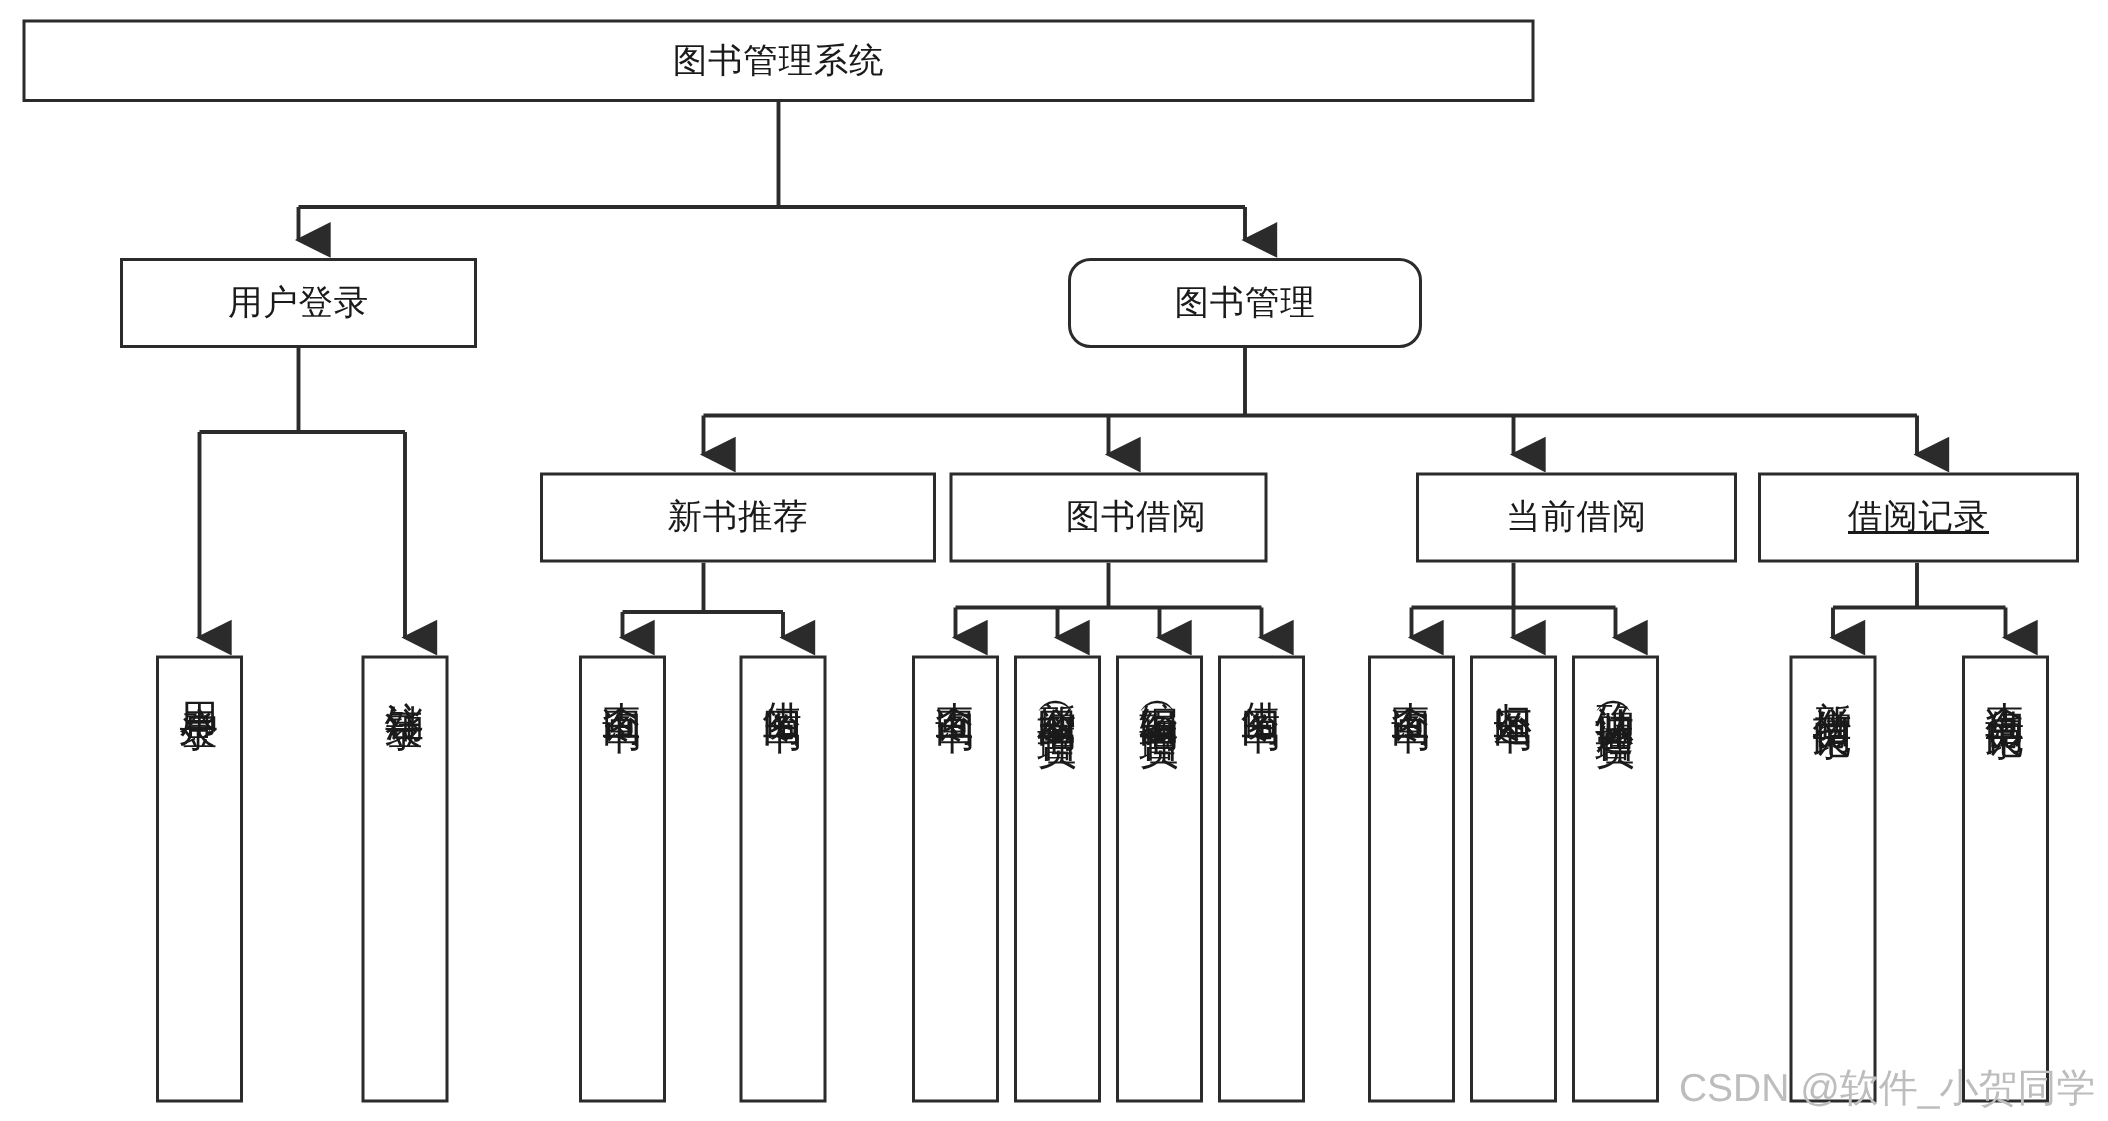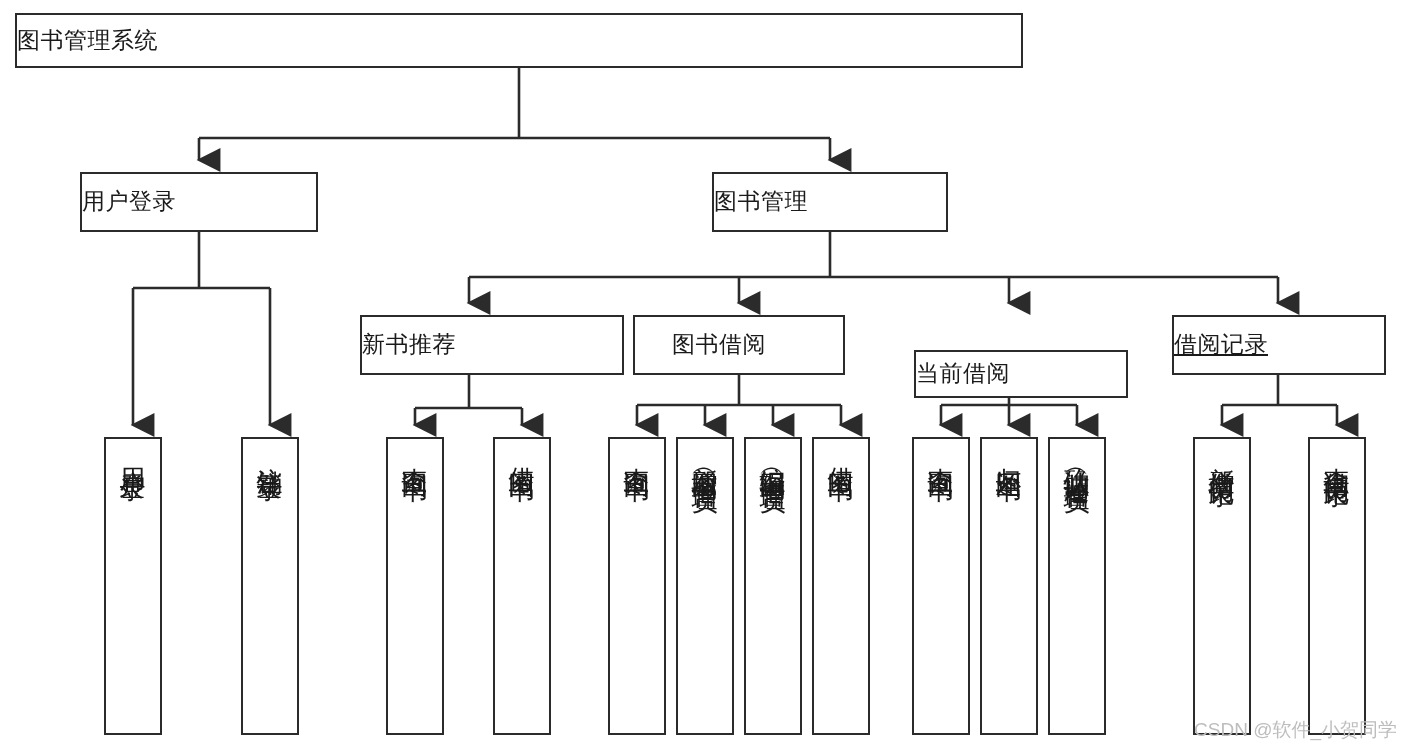--- a/index.html
+++ b/index.html
@@ -25,21 +25,21 @@
     height: 747px;
     pointer-events: none;
   }
   .node {
     position: absolute;
     box-sizing: border-box;
     border: 2.5px solid #2b2b2b;
     background: #ffffff;
     display: flex;
     align-items: center;
-    justify-content: flex-start;
+    justify-content: center;
     color: #1a1a1a;
     z-index: 2;
   }
   .node-label {
     display: block;
     text-align: center;
     line-height: 1.18;
     letter-spacing: 0.5px;
   }
   
@@ -57,21 +57,21 @@
     text-orientation: upright;
     font-size: 26px;
     line-height: 1.0;
     letter-spacing: 3px;
     margin: 0 auto;
   }
   .watermark {
     position: absolute;
     right: 8px;
     bottom: 4px;
-    font-size: 19px;
+    font-size: 26px;
     color: #bdbdbd;
     white-space: nowrap;
     z-index: 5;
     font-family: "Liberation Sans", "DejaVu Sans", sans-serif;
   }
 </style>
 </head>
 <body>
 
 <div id="canvas">
@@ -127,33 +127,33 @@
   </svg>
 
   <div class="node h-node" style="left:15px; top:13px; width:1008px; height:55px;">
     <span class="node-label">图书管理系统</span>
   </div>
 
   <div class="node h-node" style="left:80px; top:172px; width:238px; height:60px;">
     <span class="node-label">用户登录</span>
   </div>
 
-  <div class="node h-node" style="left:712px; top:172px; width:236px; height:60px;">
+  <div class="node h-node" style="left:712px; top:172px; width:236px; height:60px;border-radius:15px;">
     <span class="node-label">图书管理</span>
   </div>
 
   <div class="node h-node" style="left:360px; top:315px; width:264px; height:60px;">
     <span class="node-label">新书推荐</span>
   </div>
 
   <div class="node h-node" style="left:633px; top:315px; width:212px; height:60px;padding-left:37px;">
     <span class="node-label">图书借阅</span>
   </div>
 
-  <div class="node h-node" style="left:914px; top:315px; width:214px; height:48px;margin-top:35px;">
+  <div class="node h-node" style="left:944px; top:315px; width:214px; height:60px;">
     <span class="node-label">当前借阅</span>
   </div>
 
   <div class="node h-node" style="left:1172px; top:315px; width:214px; height:60px;text-decoration:underline;">
     <span class="node-label">借阅记录</span>
   </div>
 
   <div class="node v-node" style="left:104px; top:437px; width:58px; height:298px;">
     <span class="node-label">用户登录</span>
   </div>

